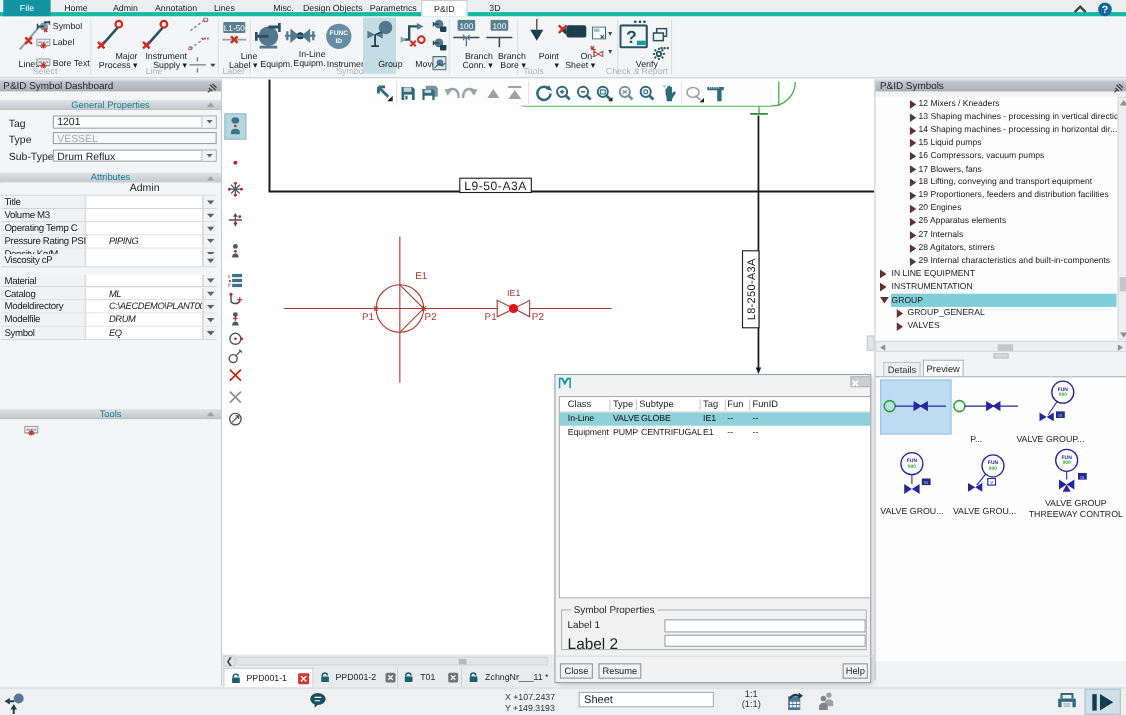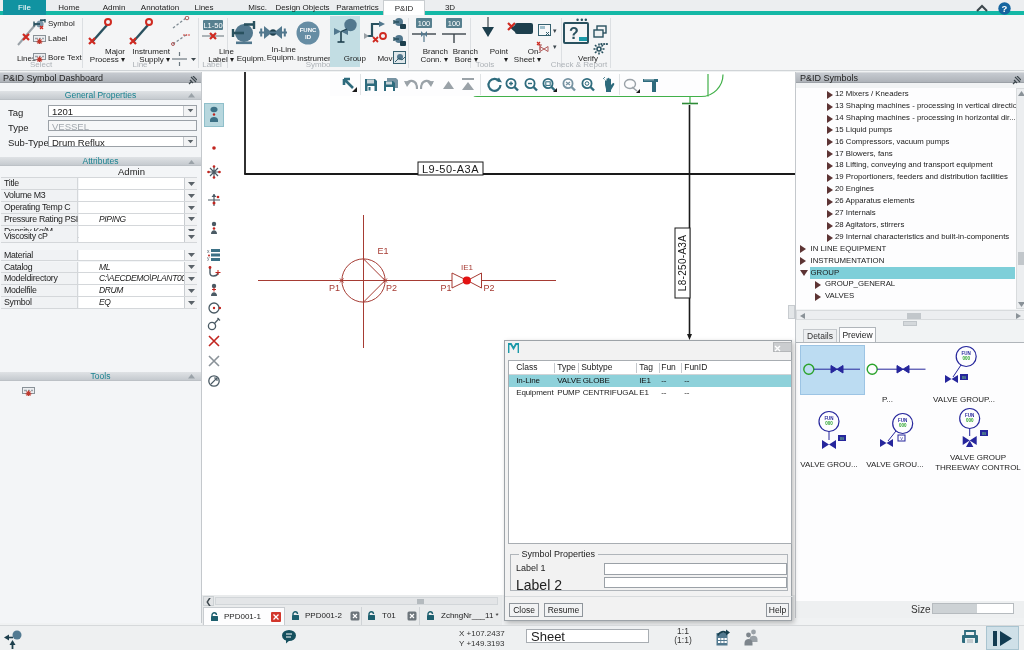--- a/index.html
+++ b/index.html
@@ -832,32 +832,26 @@
           <text x="173.7" y="74" font-size="4.5" text-anchor="middle" fill="#26269c" font-weight="bold" font-family="Liberation Sans">FUN</text>
           <text x="173.7" y="79" font-size="4.5" text-anchor="middle" fill="#2ba32b" font-weight="bold" font-family="Liberation Sans">000</text>
           <line x1="173.7" y1="85.5" x2="173.7" y2="93" stroke="#26269c" stroke-width="1"></line>
           <path d="M166.7 93 L173.7 97.5 L166.7 102 Z M180.7 93 L173.7 97.5 L180.7 102 Z" fill="#26269c"></path>
           <path d="M170 104 L177.4 104 L173.7 97.5 Z" fill="#26269c"></path>
           <rect x="184" y="87" width="8" height="6" fill="#26269c"></rect>
           <text x="188" y="92" font-size="4" text-anchor="middle" fill="#7ee07e" font-family="Liberation Sans">IB</text>
         </g>
       </svg>
       <div class="abs" style="left:86px;top:52px;width:20px;font-size:8px;color:#222;">P...</div>
-      <div class="abs" style="left:128px;top:52px;width:80px;font-size:8px;color:#222;text-align:center;">VALVE GROUP...</div>
+      <div class="abs" style="left:128px;top:52px;width:80px;font-size:8px;color:#222;">VALVE GROUP...</div>
       <div class="abs" style="left:-8px;top:117px;width:82px;font-size:8px;color:#222;text-align:center;">VALVE GROU...</div>
       <div class="abs" style="left:58px;top:117px;width:82px;font-size:8px;color:#222;text-align:center;">VALVE GROU...</div>
       <div class="abs" style="left:137px;top:110px;width:90px;font-size:8px;color:#222;text-align:center;line-height:10px;">VALVE GROUP<br>THREEWAY CONTROL</div>
     </div>
 
-    <div class="abs" style="left:0;top:529px;width:229px;height:17px;background:#eef0f1;">
-      <div class="abs" style="left:115px;top:3px;font-size:10px;color:#333;">Size</div>
-      <div class="abs" style="left:136px;top:2px;width:82px;height:11px;background:#fff;border:1px solid #b6bbbf;">
-        <div class="abs" style="left:0;top:0;width:44px;height:9px;background:#cdd2d5;"></div>
-      </div>
-    </div>
   </div>
 
   <div id="doctabs">
     <div class="abs" style="left:1px;top:1px;width:11px;height:10px;background:#e2e4e6;border:1px solid #cbd0d3;text-align:center;line-height:9px;font-size:8px;color:#3c464c;">❮</div>
     <div class="abs" style="left:13px;top:2px;width:283px;height:8px;background:#e3e5e7;border:1px solid #d2d6d9;">
       <div class="abs" style="left:201px;top:1px;width:7px;height:4.5px;background:#b4babe;"></div>
     </div>
     <div class="dtab" style="left:1px;width:82px;background:#fdfdfe;border:1px solid #c8ccd0;border-bottom:none;">
       <svg class="abs" style="left:6px;top:3.5px;" width="9" height="10" viewBox="0 0 9 10">
           <path d="M2 4 L2 3 A 2.2 2.2 0 0 1 6.5 3" fill="none" stroke="#1d5f6e" stroke-width="1.4"></path>
@@ -966,21 +960,21 @@
       <line x1="6" y1="9.5" x2="10" y2="9.5" stroke="#1d3f4d" stroke-width="1.6"></line>
       <path d="M9.5 12 L6.5 17 L12.5 17 Z" fill="#1d3f4d"></path>
       <line x1="9.5" y1="16" x2="9.5" y2="21" stroke="#1d3f4d" stroke-width="1.8"></line>
     </svg>
     <svg class="abs" style="left:281px;top:3px;" width="16" height="15" viewBox="0 0 16 15">
       <ellipse cx="8" cy="6.5" rx="7" ry="5.5" fill="#15505e"></ellipse>
       <path d="M5 11 L5 14.5 L9 11 Z" fill="#15505e"></path>
       <path d="M5 5 L11 5 M5 8 L10 8" stroke="#fff" stroke-width="1"></path>
     </svg>
     <div class="abs" style="left:459px;top:3px;font-size:8px;color:#333;line-height:10px;">X +107.2437<br>Y +149.3193</div>
-    <div class="abs" style="left:526px;top:3px;width:123px;height:14px;background:#fff;border:1px solid #a8adb2;font-size:13px;line-height:13px;padding-left:4px;color:#222;">Sheet</div>
+    <div class="abs" style="left:526px;top:3px;width:123px;height:14px;background:#fff;border:1px solid #a8adb2;font-size:10px;line-height:13px;padding-left:4px;color:#222;">Sheet</div>
     <div class="abs" style="left:668px;top:1px;width:30px;text-align:center;font-size:8.5px;color:#333;line-height:8.5px;">1:1<br>(1:1)</div>
     <svg class="abs" style="left:716px;top:3px;" width="14" height="17" viewBox="0 0 14 17">
       <rect x="0.5" y="4" width="11" height="12.5" fill="#51788e"></rect>
       <g fill="#fff">
           <rect x="2" y="9" width="2.4" height="2"></rect>
           <rect x="5.2" y="9" width="2.4" height="2"></rect>
           <rect x="8.4" y="9" width="2.4" height="2"></rect>
       <rect x="2" y="12" width="2.4" height="2"></rect>
           <rect x="5.2" y="12" width="2.4" height="2"></rect>
           <rect x="8.4" y="12" width="2.4" height="2"></rect>

